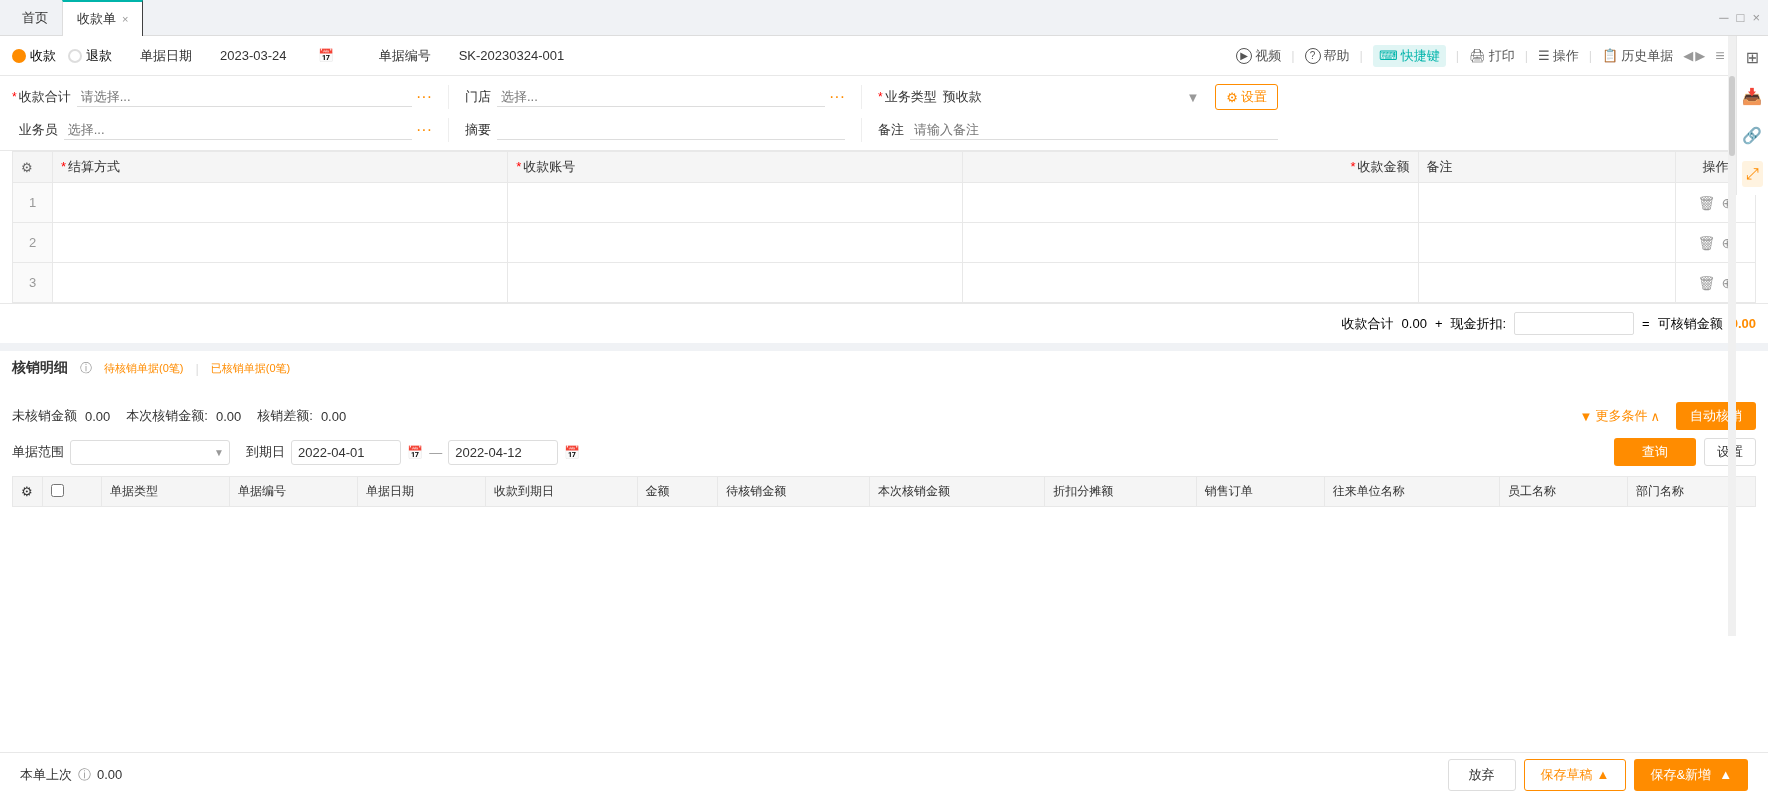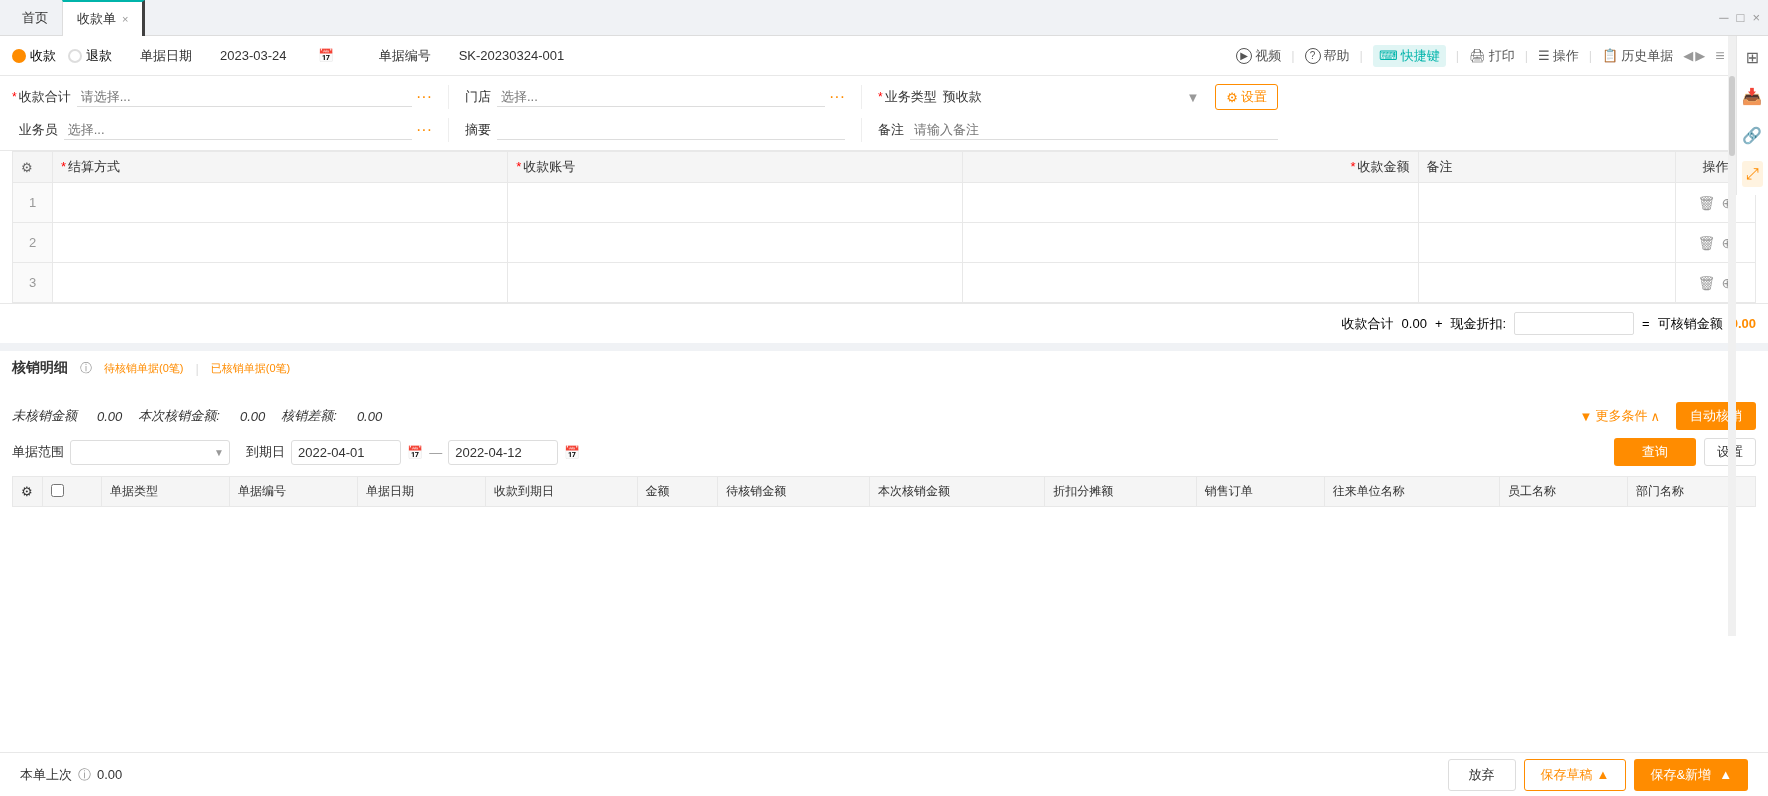--- a/index.html
+++ b/index.html
@@ -10,21 +10,21 @@
       display: flex; align-items: center; background: #f0f2f5; border-bottom: 1px solid #ddd;
       height: 36px; padding: 0 8px;
     }
     .tab-item {
       display: flex; align-items: center; padding: 0 14px; height: 36px;
       cursor: pointer; font-size: 13px; color: #333;
     }
     .tab-item.home { color: #333; }
     .tab-item.active {
       background: #fff; border-top: 2px solid #00b4aa; color: #333;
-      border-left: 1px solid #ddd; border-right: 3px solid #404040;
+      border-left: 1px solid #ddd; border-right: 1px solid #404040;
     }
     .tab-close { margin-left: 6px; color: #999; font-size: 11px; cursor: pointer; }
     .tab-bar-right { margin-left: auto; display: flex; gap: 8px; color: #999; }
 
     
     .main-container { background: #fff; height: calc(796px - 36px); display: flex; flex-direction: column; }
 
     
     .toolbar {
       display: flex; align-items: center; padding: 8px 12px; background: #fff;
@@ -96,21 +96,21 @@
     .section-divider { height: 8px; background: #f0f2f5; }
 
     
     .hexiao-section { background: #fff; padding: 8px 12px; flex: 1; display: flex; flex-direction: column; }
     .hexiao-header { display: flex; align-items: center; gap: 12px; margin-bottom: 25px; }
     .hexiao-title { font-size: 14px; font-weight: bold; color: #333; }
     .hexiao-info-icon { color: #999; font-size: 12px; cursor: pointer; }
     .hexiao-tab { color: #ff8c00; cursor: pointer; font-size: 11px; }
     .hexiao-tab-sep { color: #ddd; }
     .stats-row { display: flex; align-items: center; gap: 16px; margin-bottom: 8px; }
-    .stat-item { display: flex; align-items: center; gap: 20px; color: #333; font-style: italic; }
+    .stat-item { display: flex; align-items: center; gap: 8px; color: #333; }
     .stat-value { color: #333; }
     .more-conditions { color: #ff8c00; cursor: pointer; margin-left: auto; display: flex; align-items: center; gap: 3px; }
     .auto-btn {
       background: #ff8c00; color: #fff; border: none; padding: 5px 14px;
       border-radius: 3px; cursor: pointer; font-size: 13px;
     }
     .filter-row { display: flex; align-items: center; gap: 16px; margin-bottom: 6px; }
     .filter-field { display: flex; align-items: center; gap: 6px; }
     .filter-label { color: #333; white-space: nowrap; }
     .filter-select {

